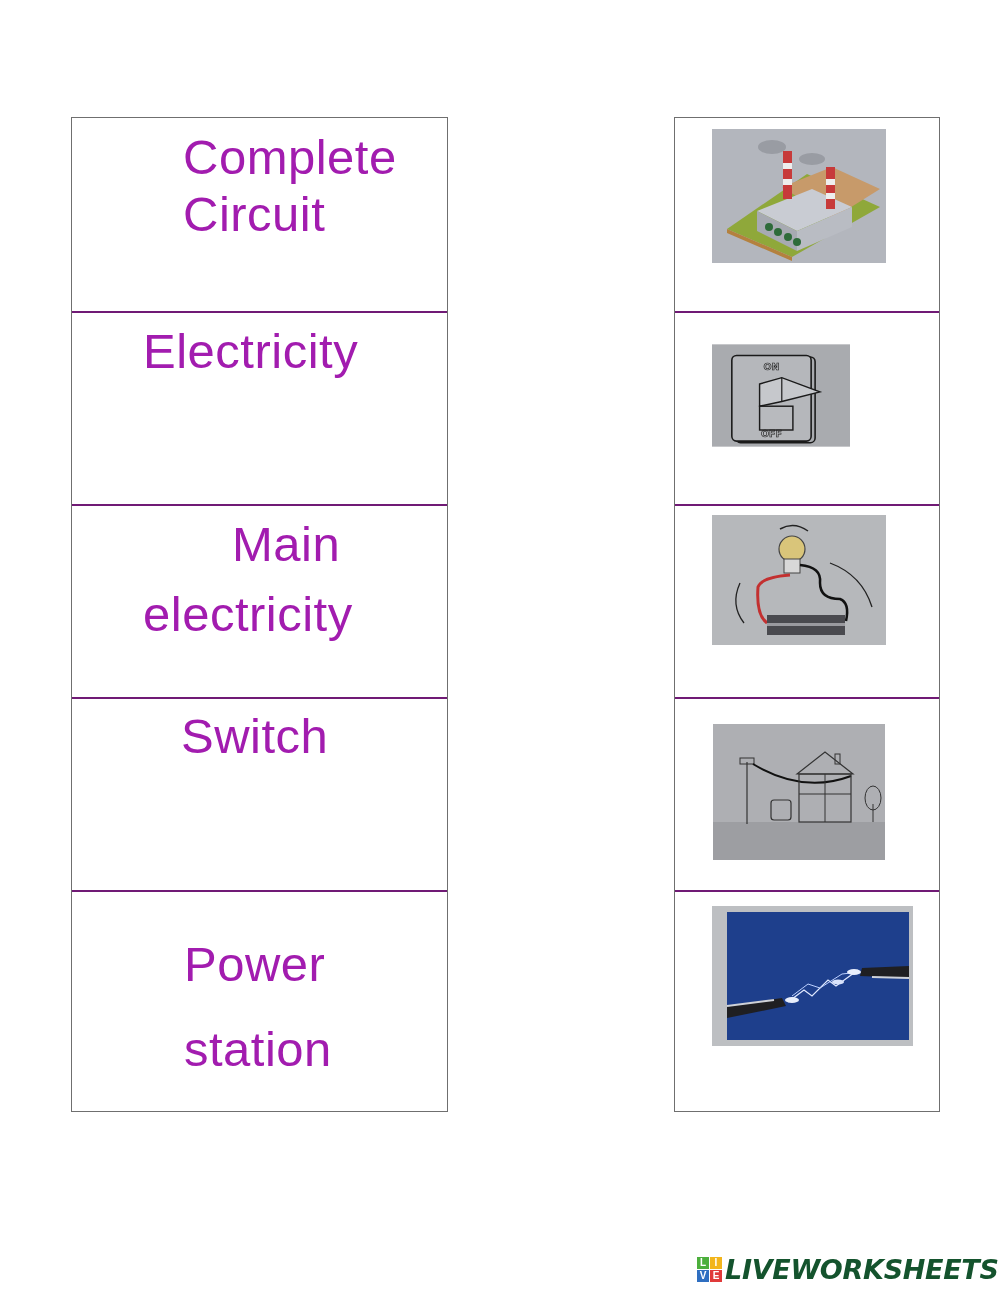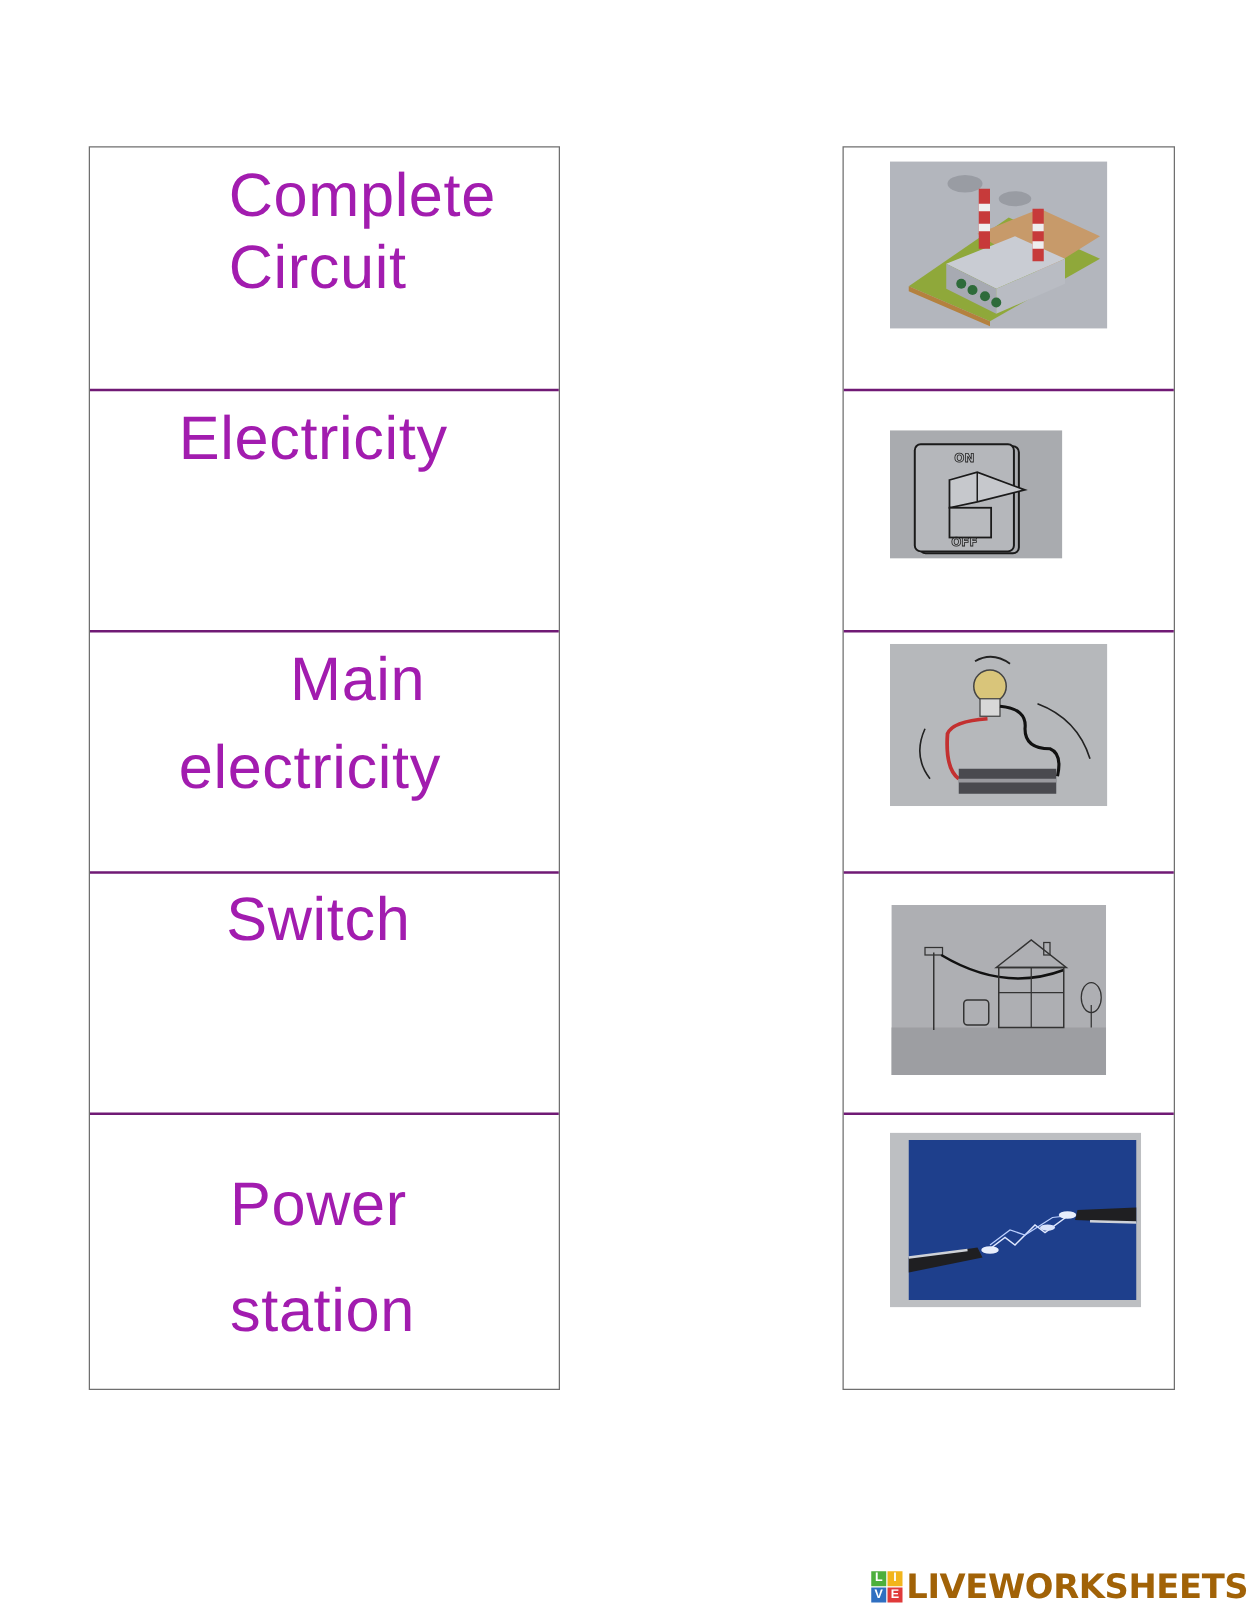--- a/index.html
+++ b/index.html
@@ -14,21 +14,21 @@
     .row + .row { border-top: 2px solid #701a75; }
 
     .word { position: absolute; font-size: 49px; line-height: 1; color: #a21caf; white-space: nowrap; letter-spacing: 0.5px; }
 
     .pic { position: absolute; overflow: hidden; }
     .pic svg { display: block; width: 100%; height: 100%; }
 
     #footer-logo { position: absolute; left: 697px; top: 1253px; height: 32px; display: flex; align-items: center; }
     .logo-grid { display: grid; grid-template-columns: 12px 12px; grid-template-rows: 12px 12px; gap: 1px; margin-right: 3px; }
     .logo-grid span { display: flex; align-items: center; justify-content: center; font-size: 10px; font-weight: bold; color: #fff; line-height: 1; }
-    .logo-text { font-family: "DejaVu Sans", sans-serif; font-weight: bold; font-size: 27px; color: #a16207; letter-spacing: -0.3px; }
+    .logo-text { font-family: "DejaVu Sans", sans-serif; font-weight: bold; font-size: 27px; color: #14532d; letter-spacing: -0.3px; font-style: italic; }
   </style>
 </head>
 <body>
 
 <div id="left-table" class="tbl">
   <div class="row" style="top:0;height:193px;">
     <div class="word" style="left:111px;top:15px;">Complete</div>
     <div class="word" style="left:111px;top:72px;">Circuit</div>
   </div>
   <div class="row" style="top:193px;height:193px;">

